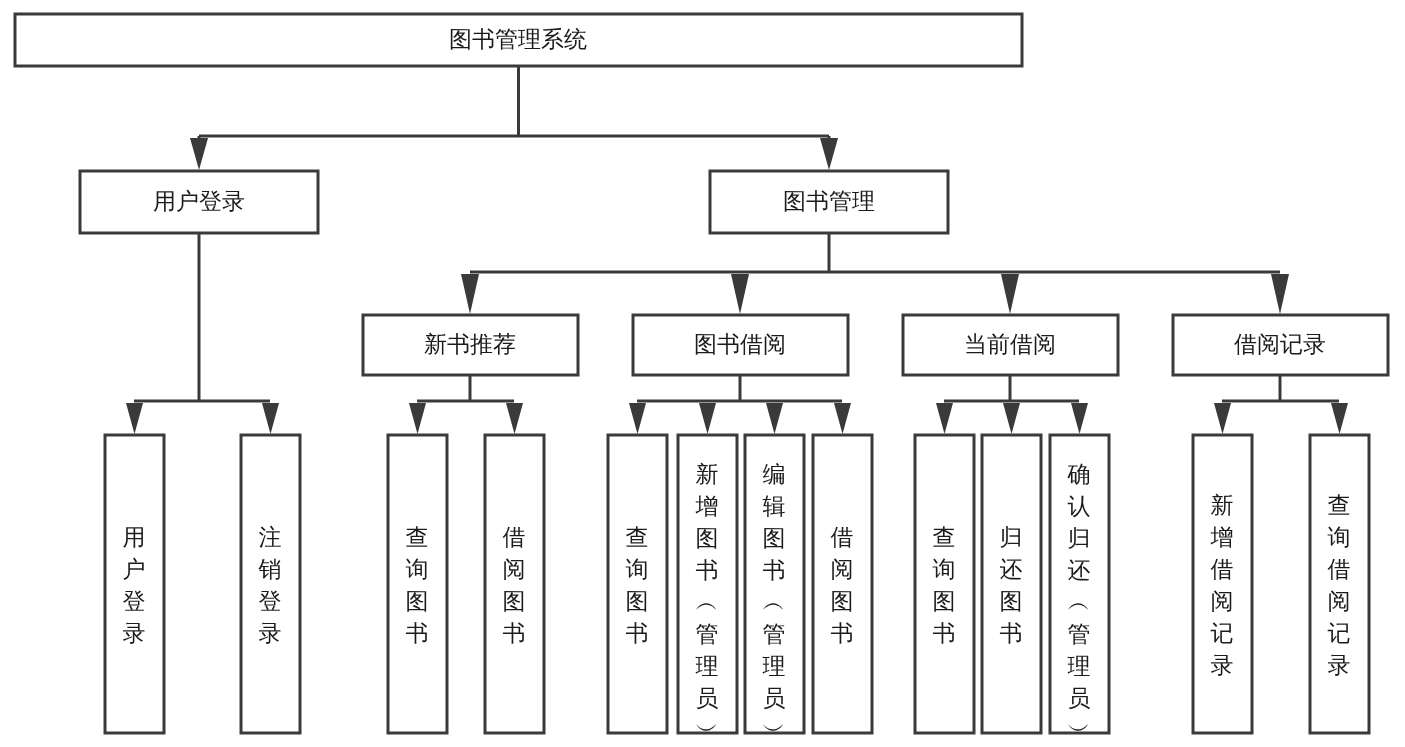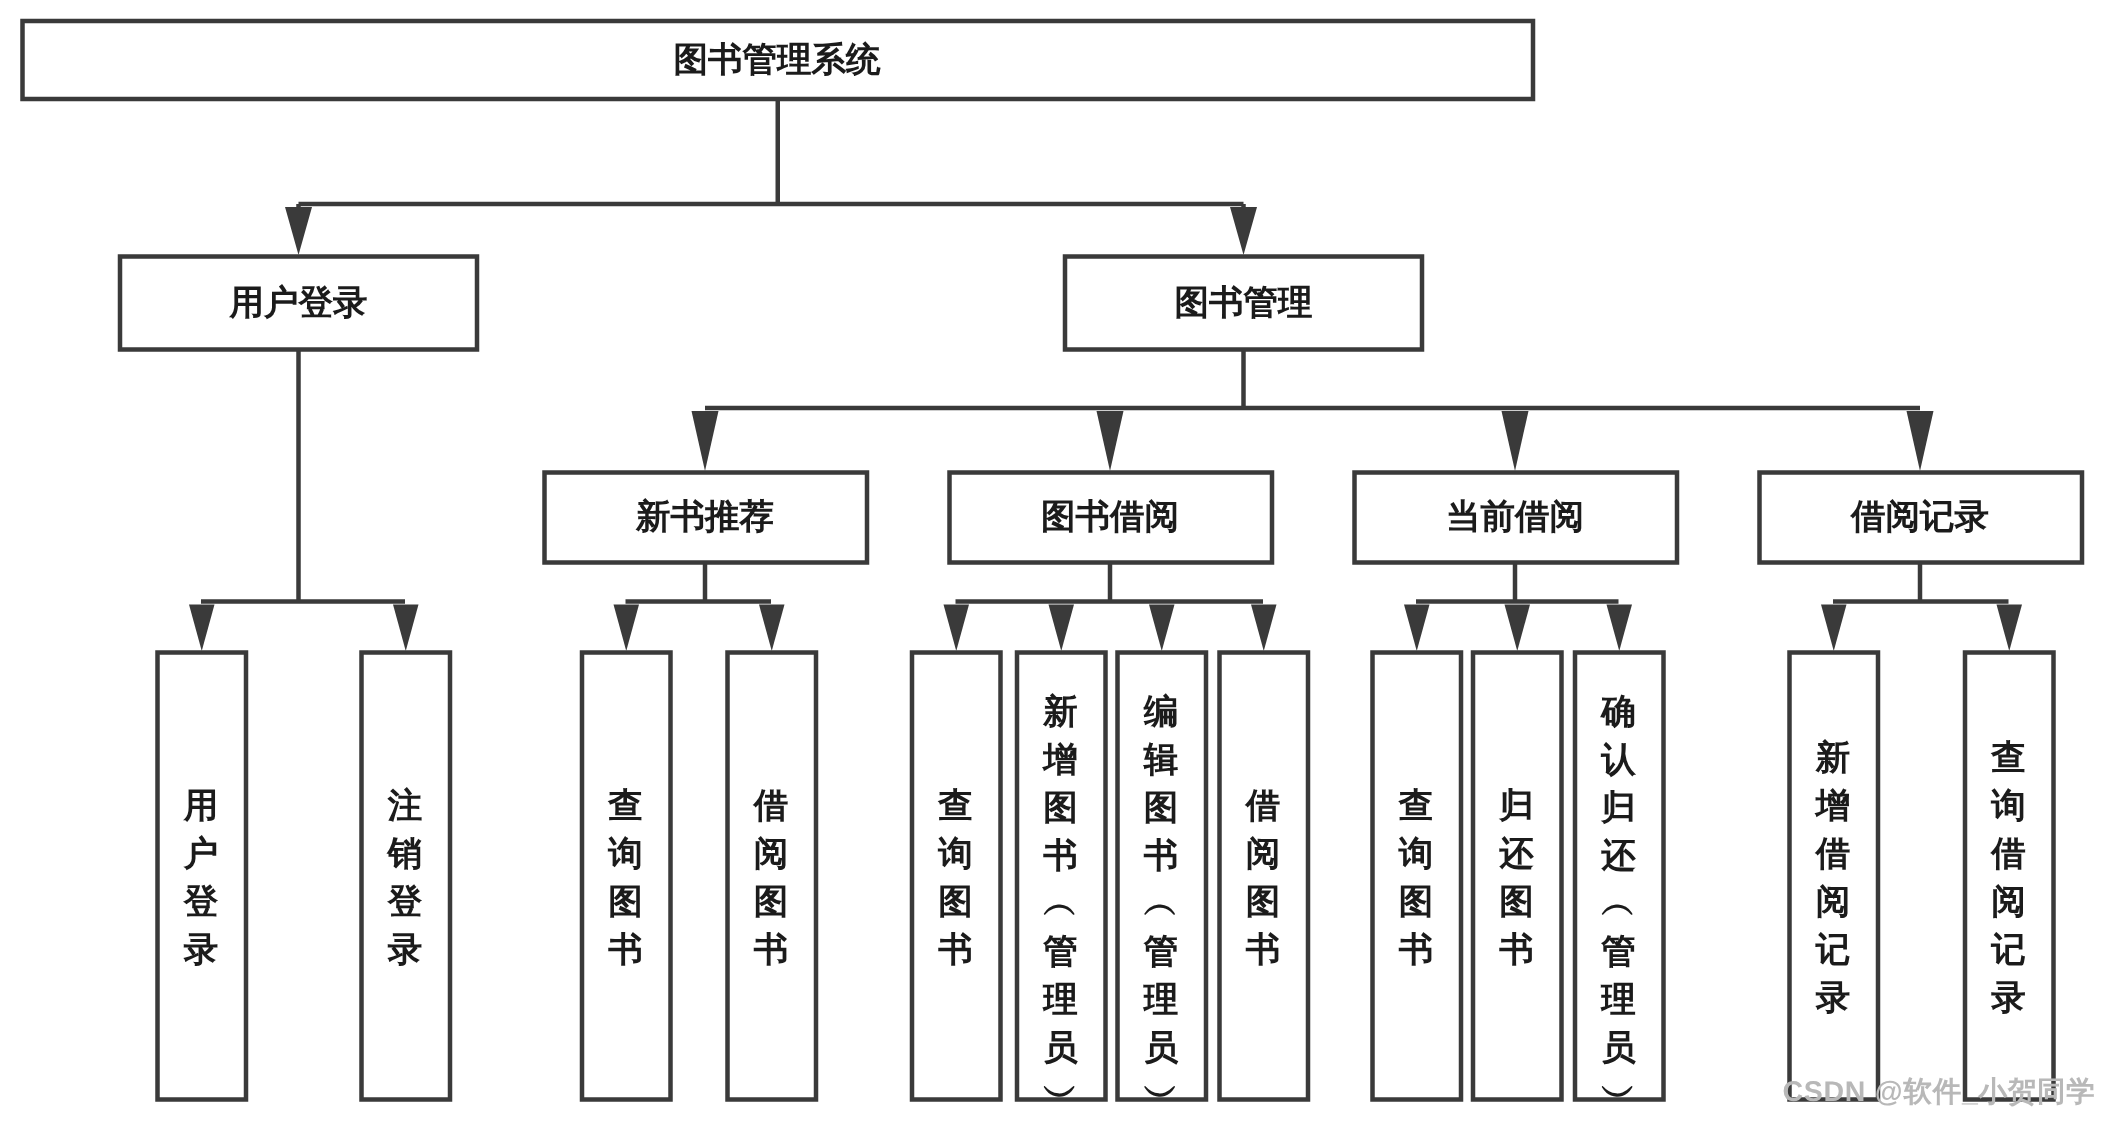--- a/index.html
+++ b/index.html
@@ -11,21 +11,20 @@
     width: 1405px;
     height: 747px;
     font-family: "Liberation Sans", "DejaVu Sans", sans-serif;
     overflow: hidden;
     position: relative;
   }
   #diagram-root {
     position: relative;
     width: 1405px;
     height: 747px;
-    font-weight: bold;
   }
   svg.diagram-canvas {
     position: absolute;
     top: 0;
     left: 0;
     width: 1405px;
     height: 747px;
     display: block;
   }
   .node-box {
@@ -214,14 +213,13 @@
       <rect class="node-box" x="1193" y="435" width="59" height="298"></rect>
       <text class="node-label-v vtext" x="1222" y="0"><tspan x="1222" y="512.96">新</tspan><tspan x="1222" y="544.96">增</tspan><tspan x="1222" y="576.96">借</tspan><tspan x="1222" y="608.96">阅</tspan><tspan x="1222" y="640.96">记</tspan><tspan x="1222" y="672.96">录</tspan></text>
     </g>
 
     <g>
       <rect class="node-box" x="1310" y="435" width="59" height="298"></rect>
       <text class="node-label-v vtext" x="1339" y="0"><tspan x="1339" y="512.96">查</tspan><tspan x="1339" y="544.96">询</tspan><tspan x="1339" y="576.96">借</tspan><tspan x="1339" y="608.96">阅</tspan><tspan x="1339" y="640.96">记</tspan><tspan x="1339" y="672.96">录</tspan></text>
     </g>
   </svg>
 
-  <div class="watermark-text">CSDN @软件_小贺同学</div>
 </div>
 
 </body></html>

